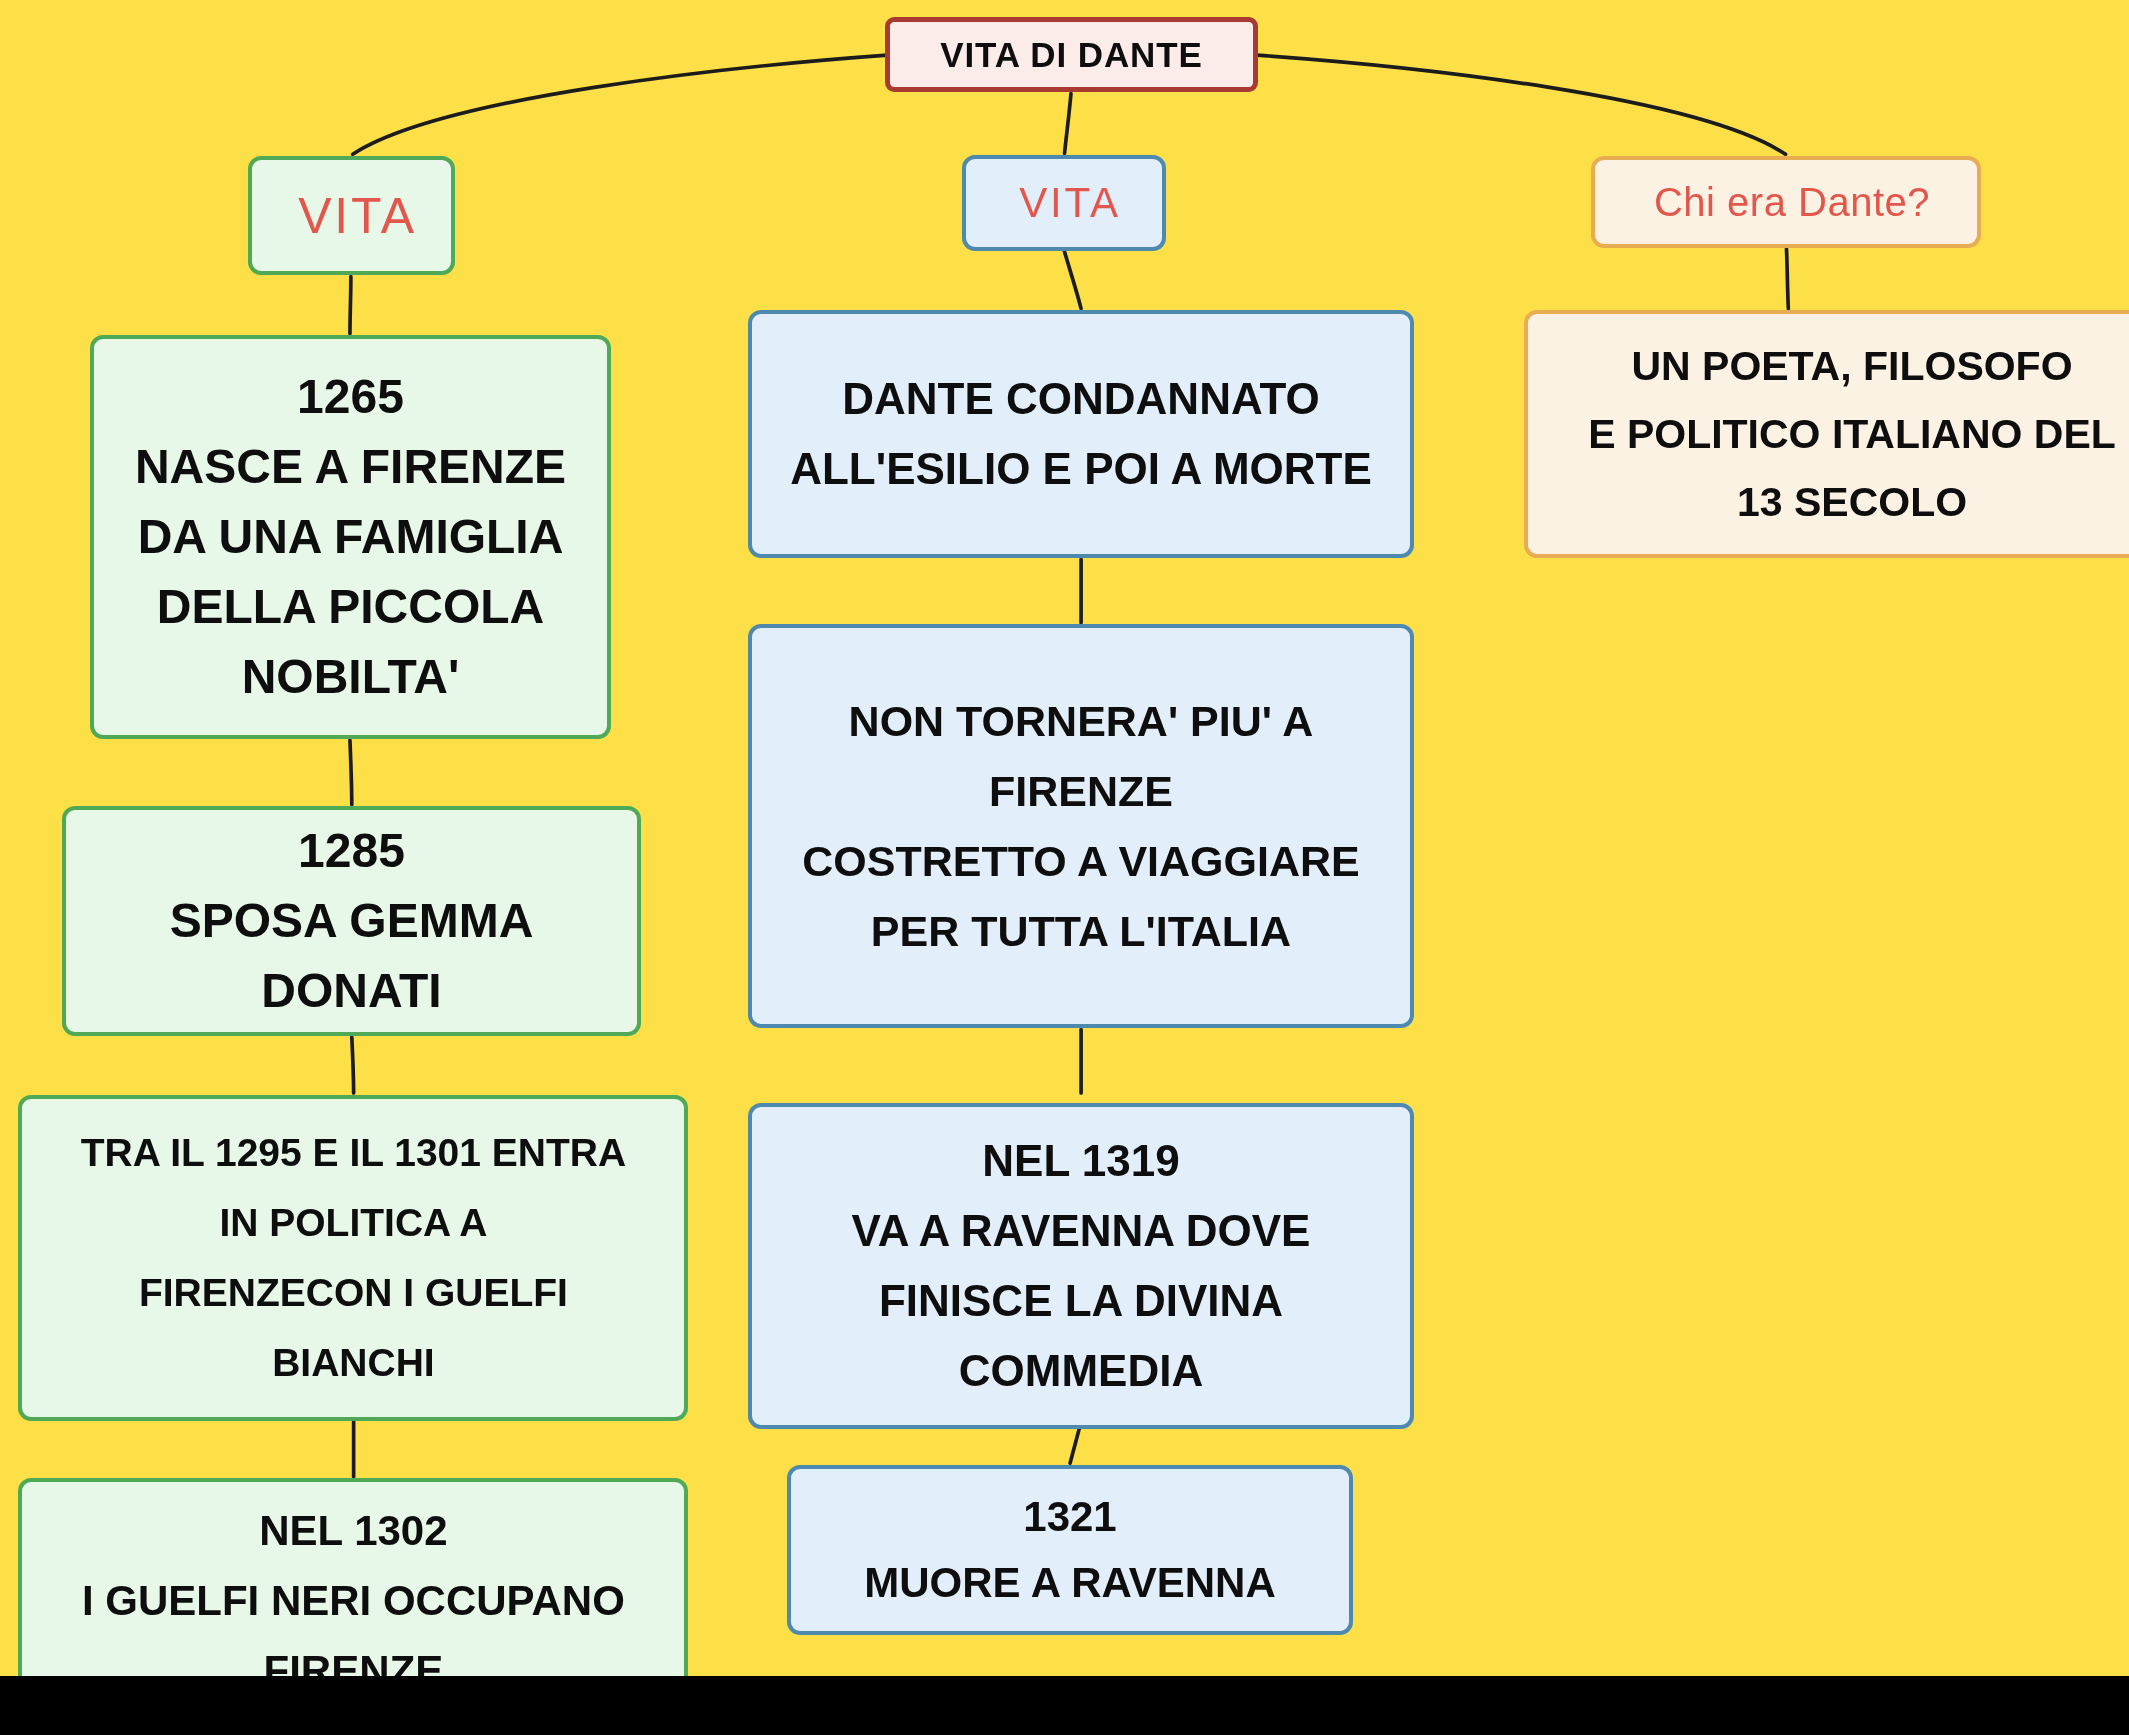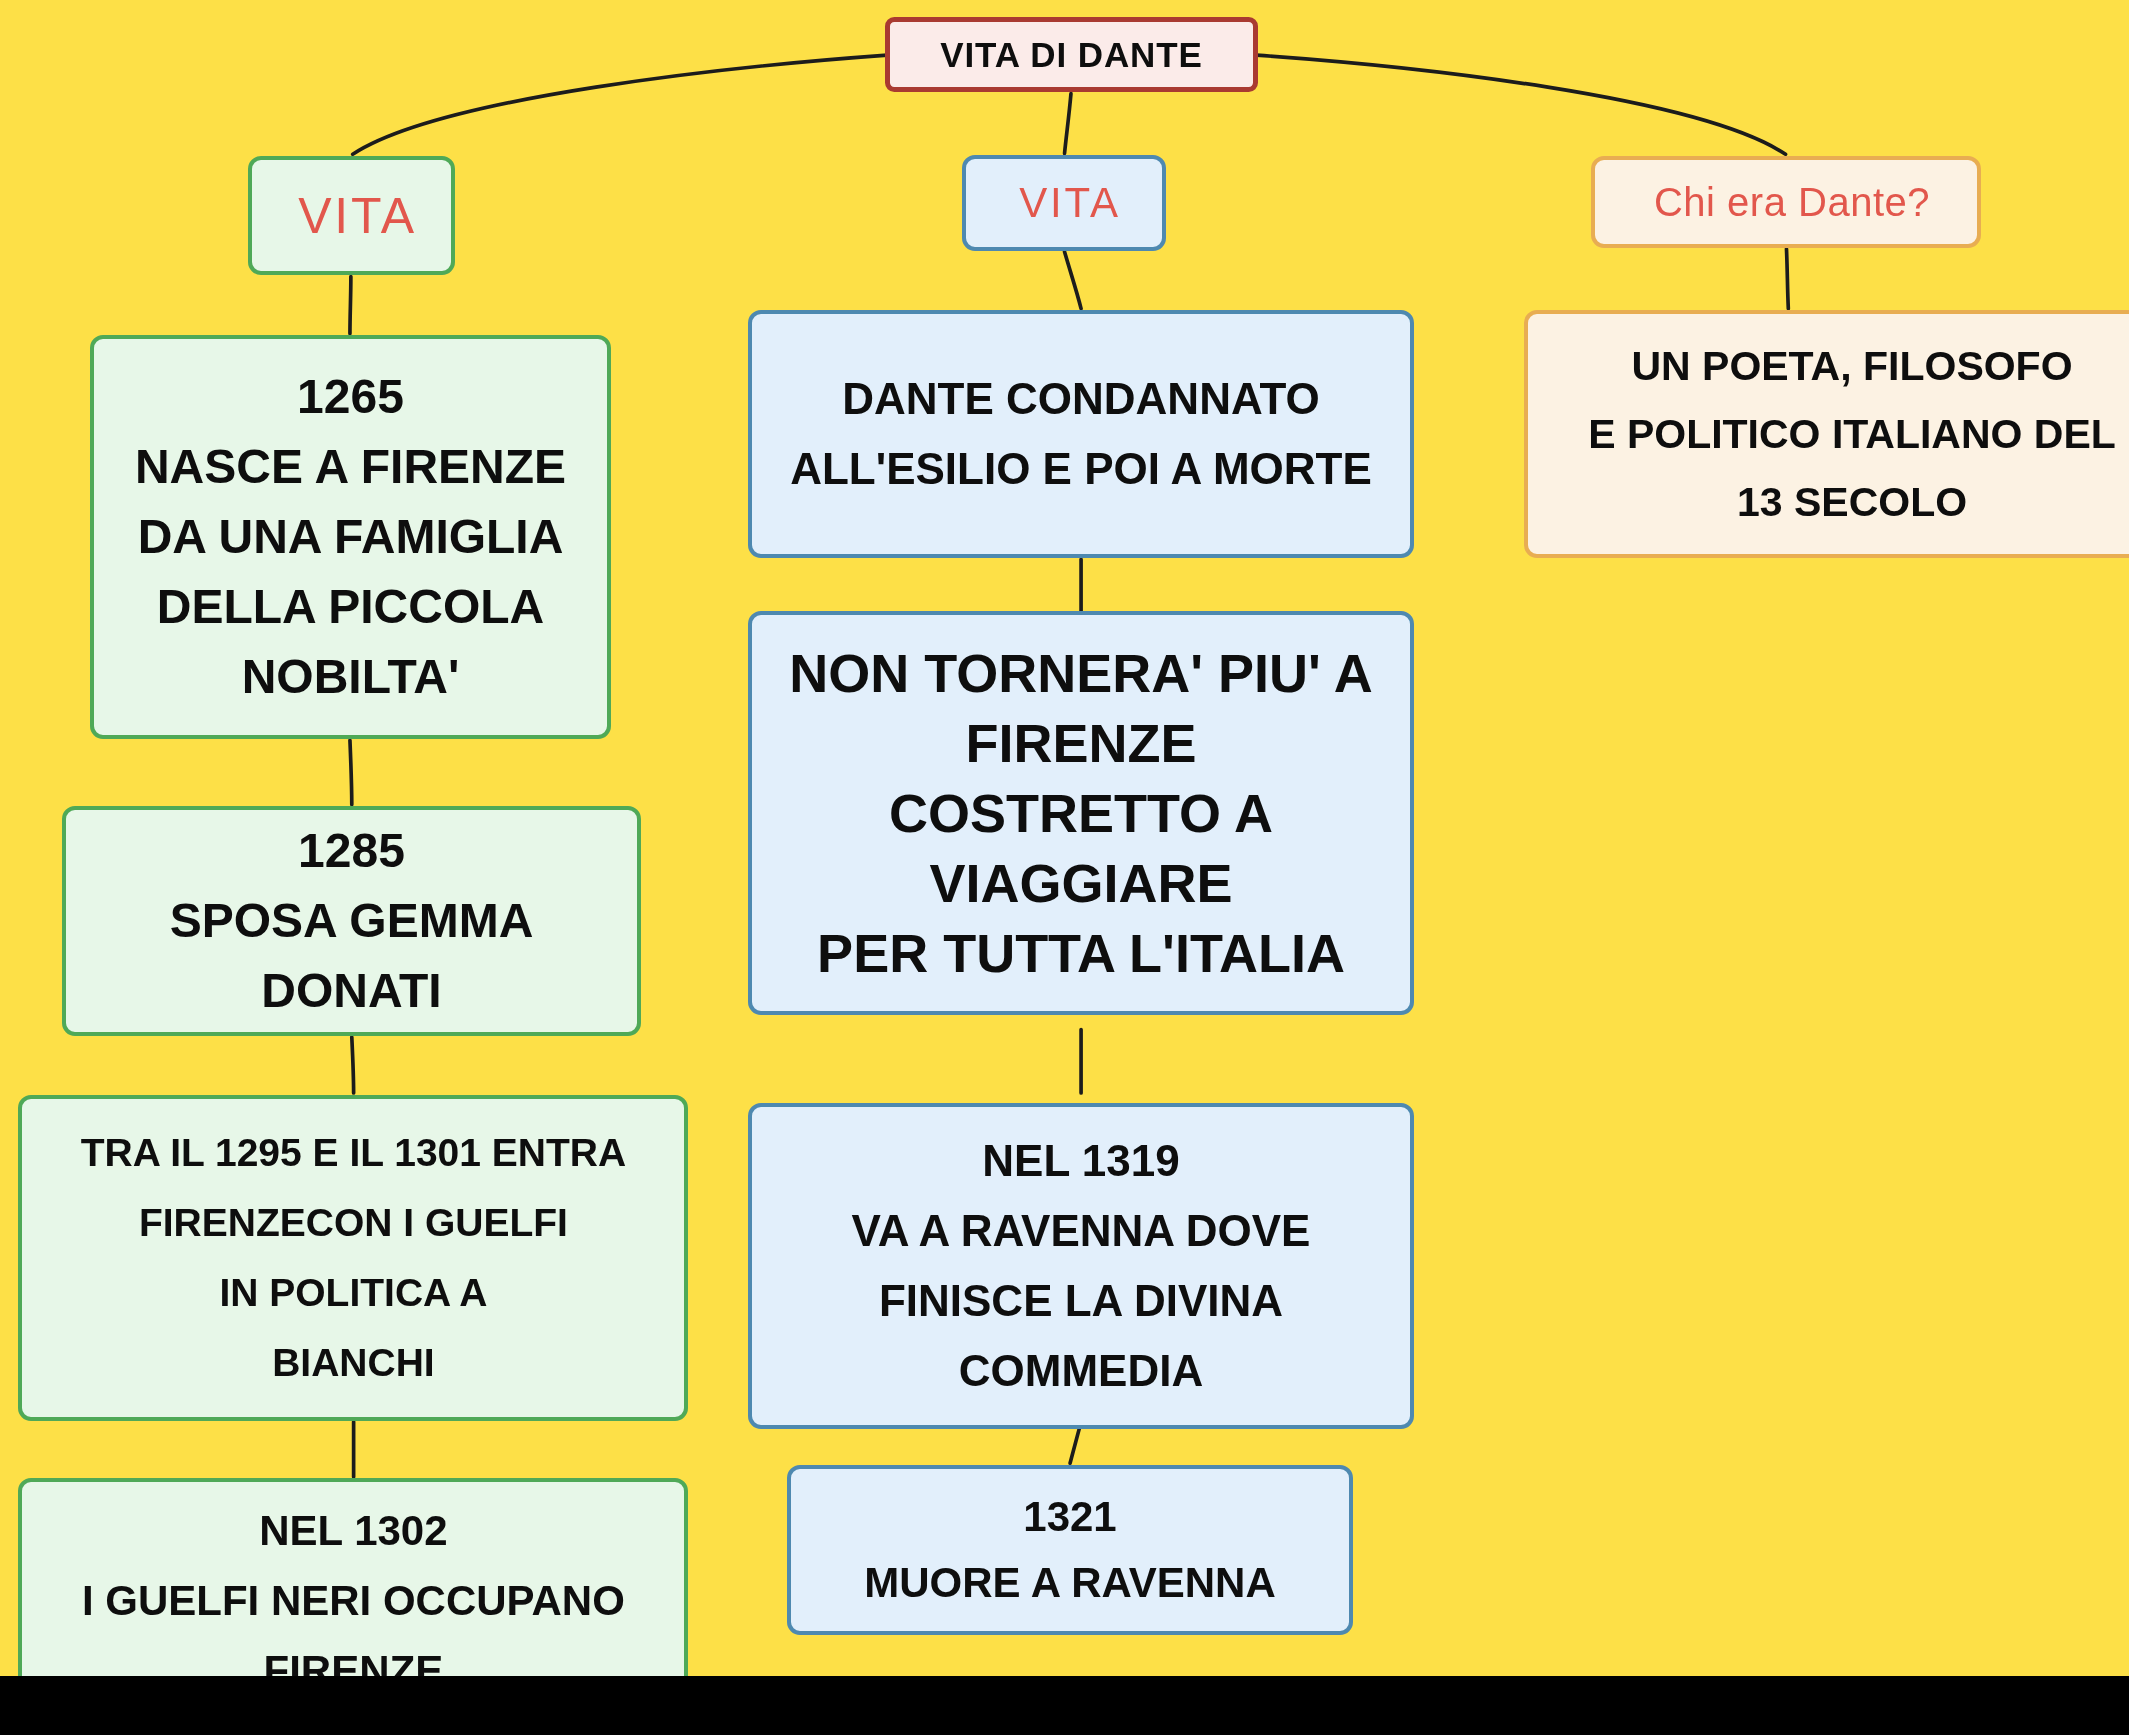--- a/index.html
+++ b/index.html
@@ -45,21 +45,21 @@
   }
   
   .green{background:#e7f7e8;border:4.6px solid #4fa957;color:#0e0e0e;font-weight:700;}
   .blue {background:#e2effb;border:4.6px solid #4e89b0;color:#0e0e0e;font-weight:700;}
   .orange{background:#fcf2e3;border:4.6px solid #e8ad52;color:#0e0e0e;font-weight:700;}
   #g1{left:90px; top:335px; width:521px;height:404px;font-size:48px;line-height:70px;}
   #g2{left:62px; top:806px; width:579px;height:230px;font-size:48px;line-height:70px;}
   #g3{left:18.4px; top:1095px;width:670px;height:326px;font-size:39px;line-height:70px;}
   #g4{left:18.4px; top:1478px;width:670px;height:246px;font-size:42px;line-height:70px;}
   #b1{left:748px;top:310px; width:666px;height:248px;font-size:44px;line-height:70px;}
-  #b2{left:748px;top:611px; width:666px;height:404px;font-size:54px;line-height:70px;}
+  #b2{left:748px;top:624px; width:666px;height:404px;font-size:43px;line-height:70px;}
   #b3{left:748px;top:1095px;width:666px;height:326px;font-size:44px;line-height:70px;margin-top:8px;}
   #b4{left:787px;top:1465px;width:566px;height:170px;font-size:42px;line-height:66px;}
   #o1{left:1524px;top:310px;width:656px;height:248px;font-size:41px;line-height:68px;}
 </style>
 </head>
 <body>
 
 <div id="canvas">
 
   <svg id="connectors" viewBox="0 0 2319 1890" xmlns="http://www.w3.org/2000/svg">
@@ -98,22 +98,22 @@
     <span class="line">DELLA PICCOLA</span>
     <span class="line">NOBILTA'</span>
   </div>
   <div class="node green" id="g2">
     <span class="line">1285</span>
     <span class="line">SPOSA GEMMA</span>
     <span class="line">DONATI</span>
   </div>
   <div class="node green" id="g3">
     <span class="line">TRA IL 1295 E IL 1301 ENTRA</span>
+    <span class="line">IN POLITICA A</span>
     <span class="line">FIRENZECON I GUELFI</span>
-    <span class="line">IN POLITICA A</span>
     <span class="line">BIANCHI</span>
   </div>
   <div class="node green" id="g4">
     <span class="line">NEL 1302</span>
     <span class="line">I GUELFI NERI OCCUPANO</span>
     <span class="line">FIRENZE</span>
   </div>
 
   <div class="node blue" id="b1">
     <span class="line">DANTE CONDANNATO</span>

